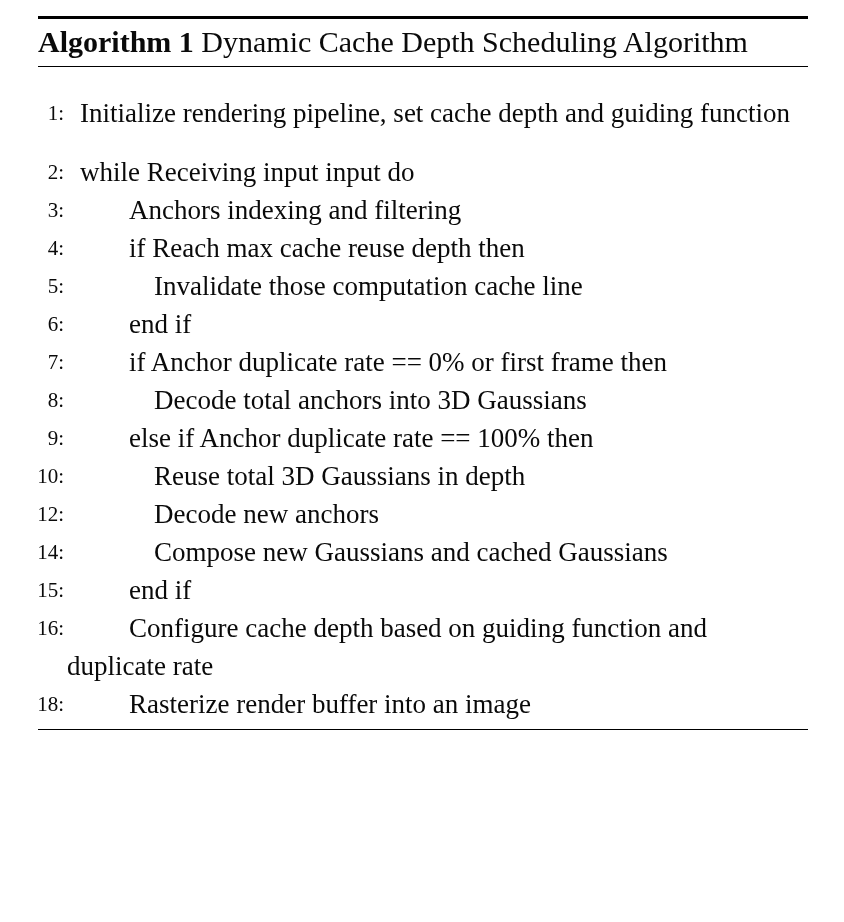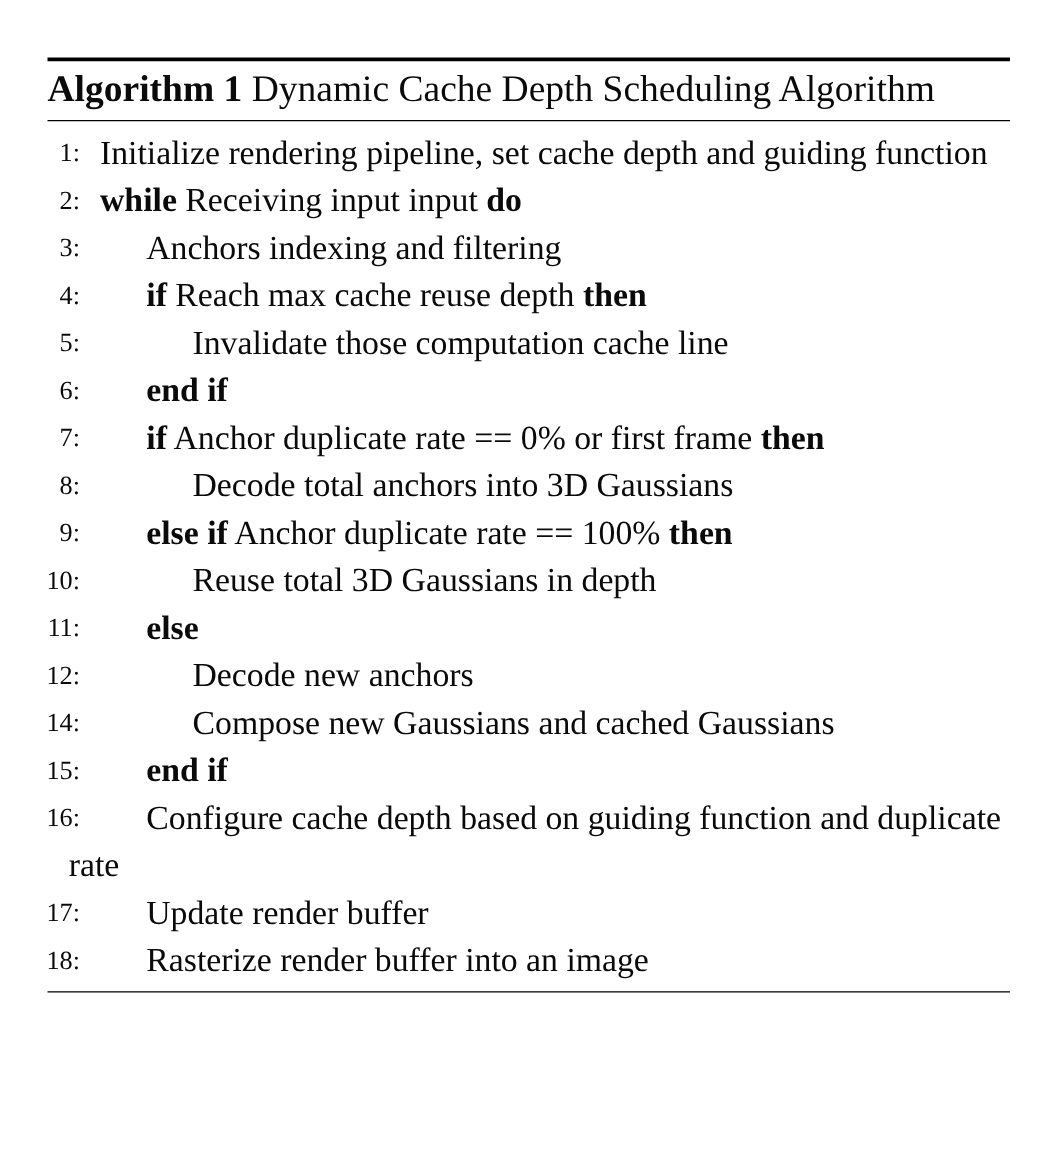--- a/index.html
+++ b/index.html
@@ -8,21 +8,21 @@
     background: #ffffff;
   }
   .page {
     position: relative;
     width: 844px;
     height: 922px;
     box-sizing: border-box;
     background: #ffffff;
     color: #0a0a0a;
     font-family: "Liberation Serif", "DejaVu Serif", serif;
-    padding: 46px 36px 0 38px;
+    padding: 16px 36px 0 38px;
     overflow: hidden;
   }
   .rule-thick {
     border: none;
     border-top: 3.5px solid #000000;
     margin: 0;
   }
   .rule-thin {
     border: none;
     border-top: 1.8px solid #000000;
@@ -50,24 +50,24 @@
     top: 0;
     width: 38px;
     text-align: right;
     font-size: 21px;
     line-height: 39px;
     white-space: nowrap;
   }
   .algo-line .txt {
     display: block;
   }
-  .indent-0 .txt { text-indent: 25px; }
-  .indent-1 .txt { text-indent: 62px; }
+  .indent-0 .txt { text-indent: 25px; margin-top: 21px; }
+  .indent-1 .txt { text-indent: 62px; margin-left: 12px; }
   .indent-2 .txt { text-indent: 99px; font-family: Liberation Serif, serif; }
-  .kw { font-weight: 700; }
+  .kw { font-weight: 400; }
 </style>
 </head>
 <body>
 
 <div class="page">
 
   <hr class="rule-thick">
 
   <div class="algo-header">
     <span class="bold">Algorithm 1</span>
@@ -110,45 +110,37 @@
         <span class="txt"><span>Decode total anchors into 3D Gaussians</span></span>
       </div>
       <div class="algo-line indent-1">
         <span class="num">9:</span>
         <span class="txt"><span class="kw">else if</span><span> Anchor duplicate rate == 100% </span><span class="kw">then</span></span>
       </div>
       <div class="algo-line indent-2">
         <span class="num">10:</span>
         <span class="txt"><span>Reuse total 3D Gaussians in depth</span></span>
       </div>
-      <div class="algo-line indent-1">
-        <span class="num">11:</span>
-        <span class="txt"><span class="kw">else</span></span>
-      </div>
       <div class="algo-line indent-2">
         <span class="num">12:</span>
         <span class="txt"><span>Decode new anchors</span></span>
       </div>
       <div class="algo-line indent-2">
         <span class="num">14:</span>
         <span class="txt"><span>Compose new Gaussians and cached Gaussians</span></span>
       </div>
       <div class="algo-line indent-1">
         <span class="num">15:</span>
         <span class="txt"><span class="kw">end if</span></span>
       </div>
       <div class="algo-line indent-1">
         <span class="num">16:</span>
         <span class="txt"><span>Configure cache depth based on guiding function and duplicate rate</span></span>
       </div>
       <div class="algo-line indent-1">
-        <span class="num">17:</span>
-        <span class="txt"><span>Update render buffer</span></span>
-      </div>
-      <div class="algo-line indent-1">
         <span class="num">18:</span>
         <span class="txt"><span>Rasterize render buffer into an image</span></span>
       </div>
     </div>
 
   <hr class="rule-thin">
 
 </div>
 
 </body></html>

